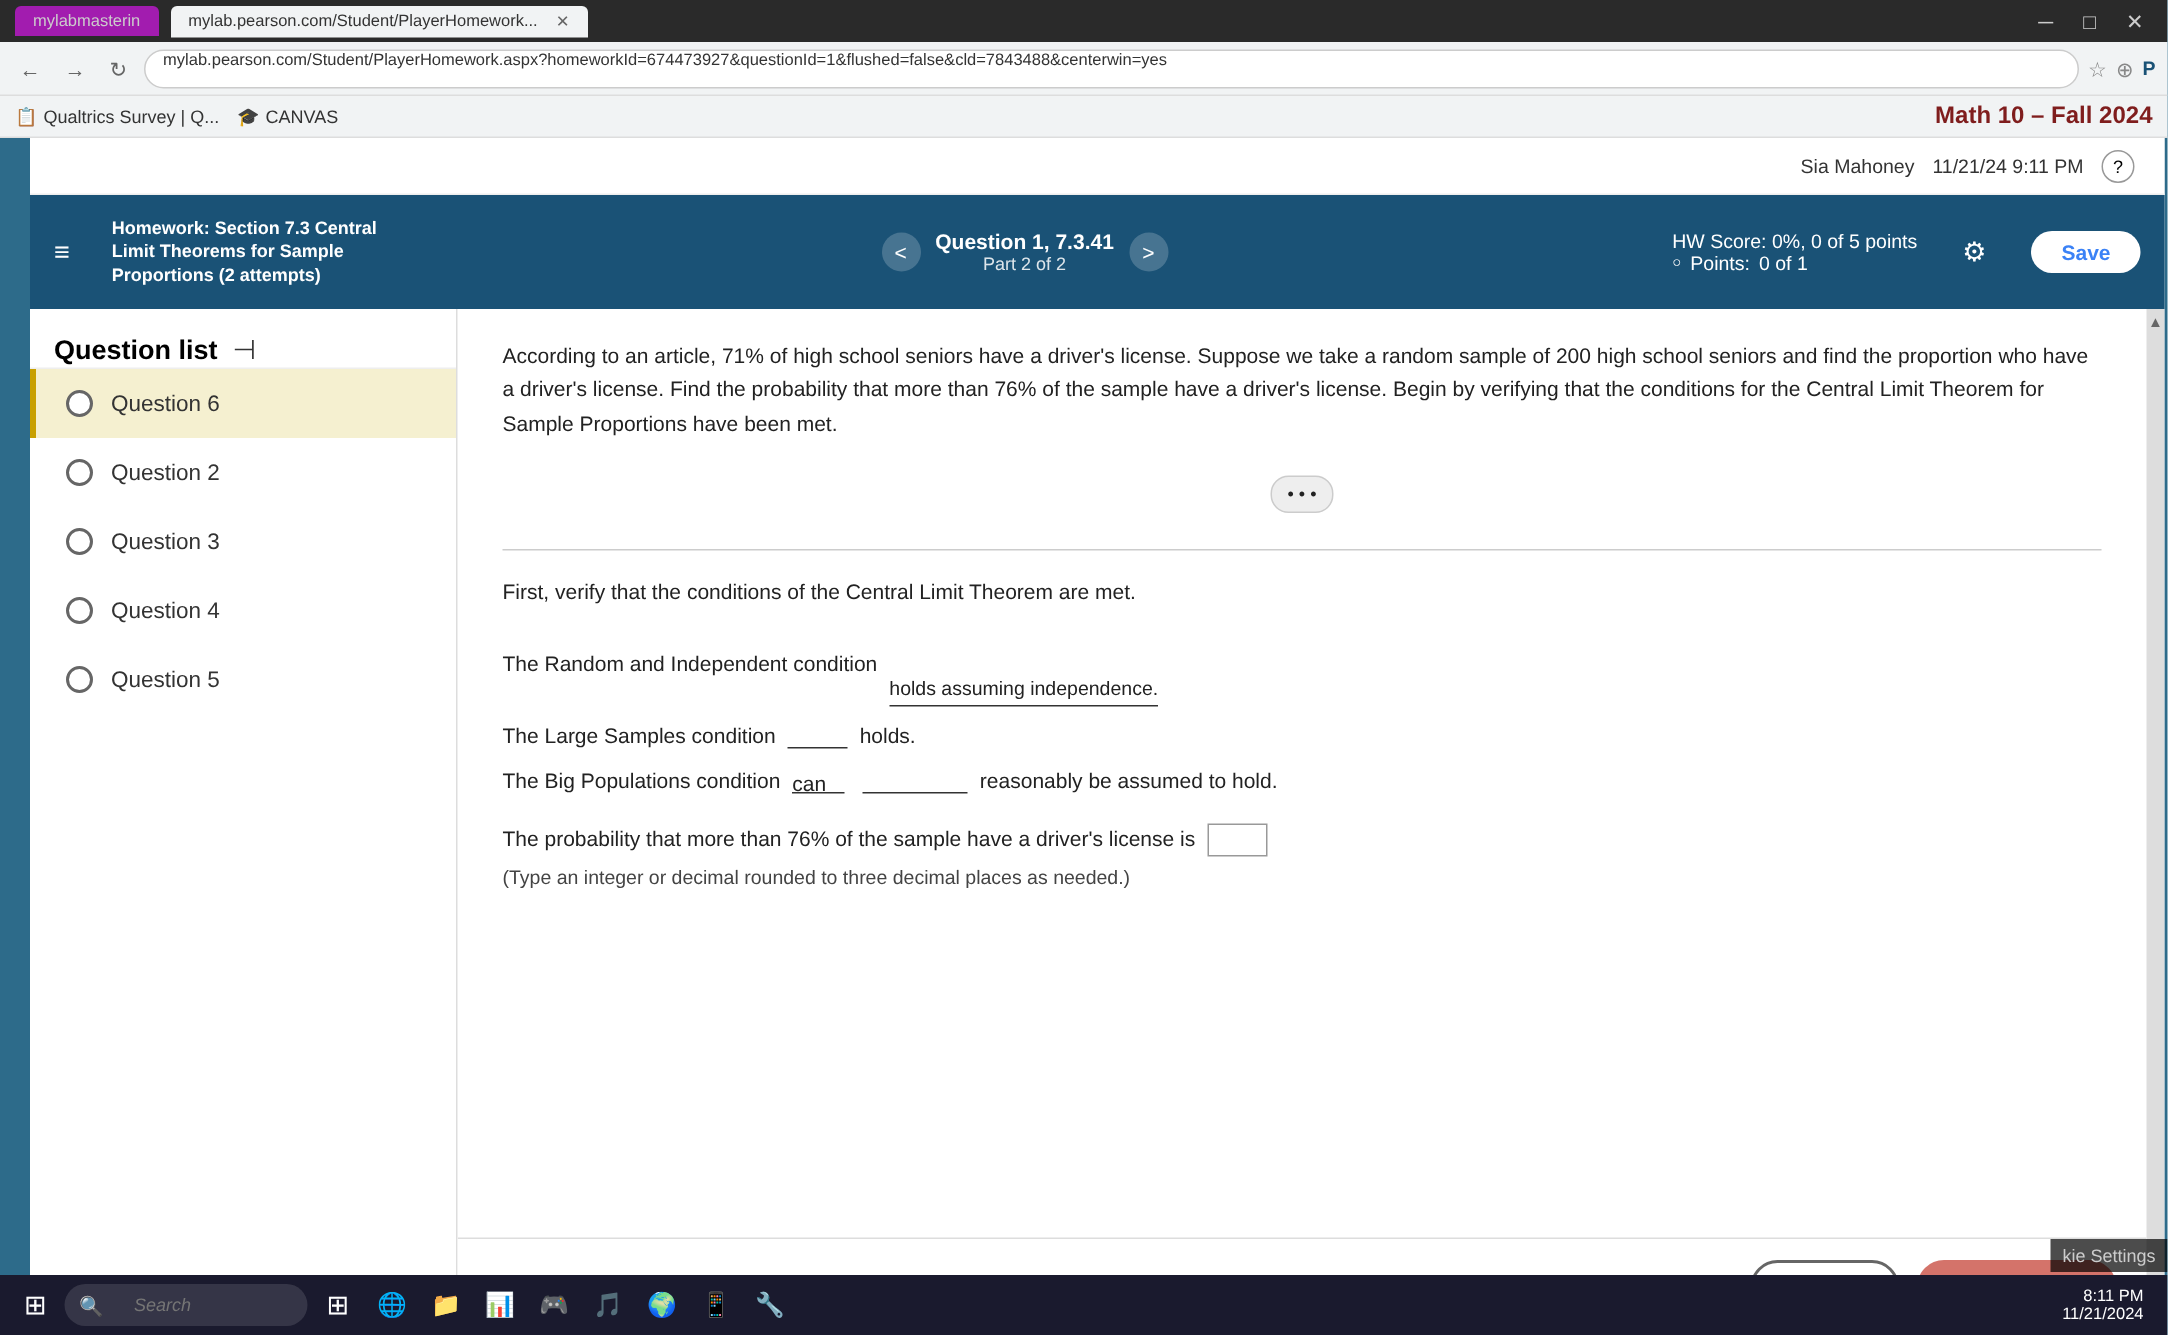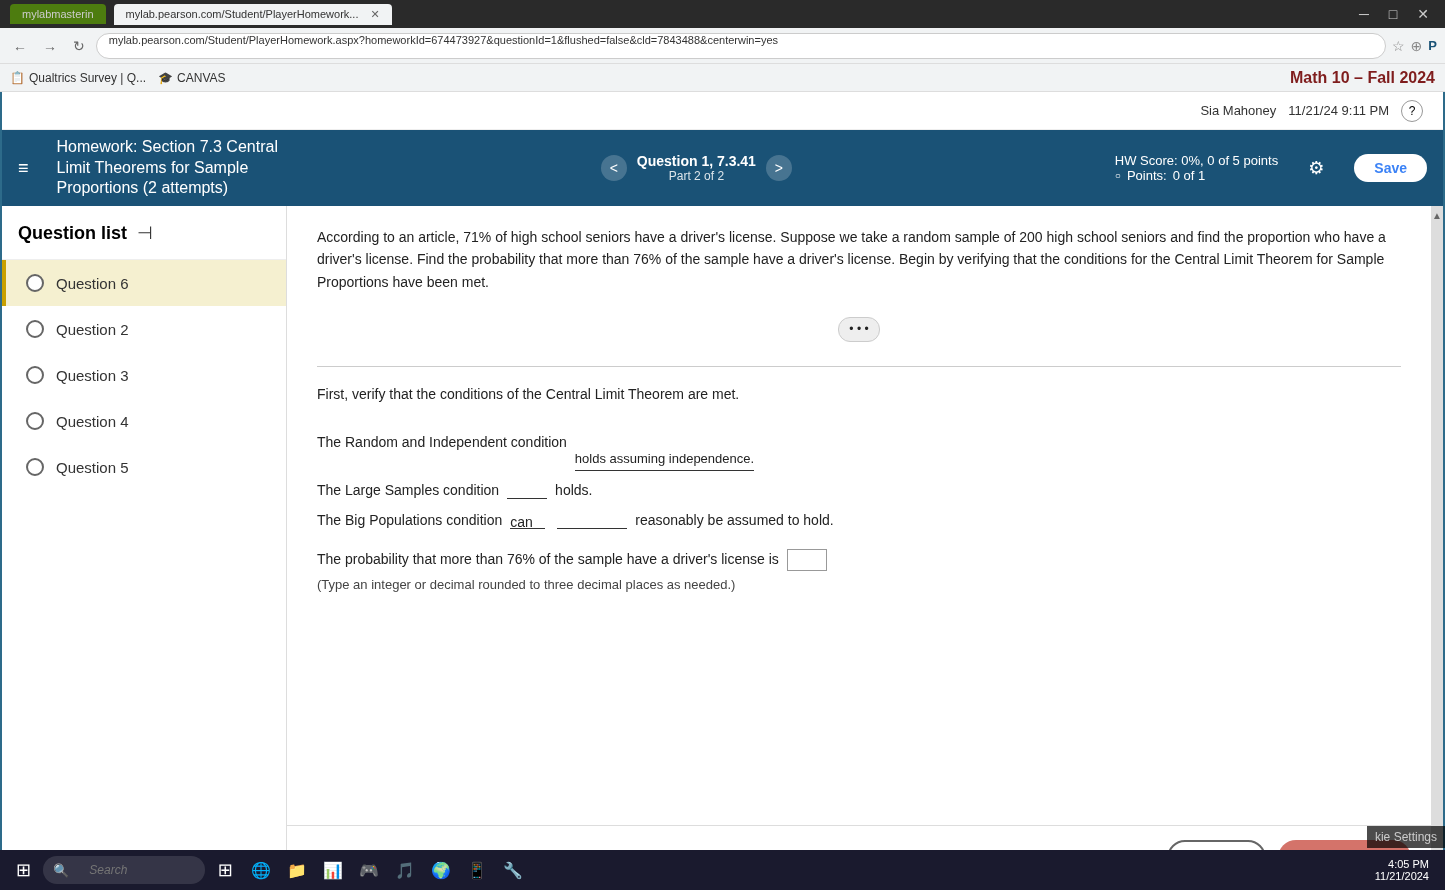--- a/index.html
+++ b/index.html
@@ -13,21 +13,21 @@
     }
     .browser-titlebar {
       background: #2a2a2a;
       height: 28px;
       display: flex;
       align-items: center;
       padding: 0 10px;
       gap: 8px;
     }
     .browser-tab {
-      background: #4d7c0f;
+      background: #a21caf;
       color: #ccc;
       font-size: 11px;
       padding: 4px 12px;
       border-radius: 4px 4px 0 0;
       display: flex;
       align-items: center;
       gap: 6px;
     }
     .browser-tab.active {
       background: #f1f3f4;
@@ -78,21 +78,20 @@
       gap: 4px;
       cursor: pointer;
     }
     .star-icon { color: #888; font-size: 14px; }
     .ext-icon { color: #888; font-size: 14px; }
 
     
     .main-content {
       display: flex;
       height: calc(890px - 92px);
-      flex-direction: column;
     }
 
     
     .browser-sidebar {
       width: 18px;
       background: #2d6b8a;
     }
 
     
     .app-container {
@@ -126,22 +125,22 @@
       padding: 0 16px;
       height: 76px;
       gap: 20px;
     }
     .hw-menu-icon {
       font-size: 18px;
       cursor: pointer;
       margin-right: 8px;
     }
     .hw-title {
-      font-size: 16px;
-      font-weight: normal;
+      font-size: 12px;
+      font-weight: bold;
       line-height: 1.3;
       flex: 0 0 auto;
       max-width: 280px;
     }
     .hw-nav {
       display: flex;
       align-items: center;
       gap: 10px;
       flex: 1;
       justify-content: center;
@@ -207,21 +206,21 @@
       width: 285px;
       background: #fff;
       border-right: 1px solid #ddd;
       flex-shrink: 0;
       display: flex;
       flex-direction: column;
     }
     .question-list-header {
       display: flex;
       align-items: center;
-      padding: 16px 16px 15px;
+      padding: 16px 16px 1px;
       gap: 10px;
       font-size: 18px;
       font-weight: bold;
       border-bottom: 1px solid #eee;
     }
     .collapse-btn {
       background: none;
       border: none;
       font-size: 18px;
       cursor: pointer;
@@ -627,16 +626,16 @@
   <div class="taskbar-icon" style="font-size:16px;">🌐</div>
   <div class="taskbar-icon" style="font-size:16px;">📁</div>
   <div class="taskbar-icon" style="font-size:16px;">📊</div>
   <div class="taskbar-icon" style="font-size:16px;">🎮</div>
   <div class="taskbar-icon" style="font-size:16px;">🎵</div>
   <div class="taskbar-icon" style="font-size:16px;">🌍</div>
   <div class="taskbar-icon" style="font-size:16px;">📱</div>
   <div class="taskbar-icon" style="font-size:16px;">🔧</div>
   <div class="taskbar-spacer"></div>
   <div class="taskbar-clock">
-    <div>4:05 PM</div>
+    <div>8:11 PM</div>
     <div>11/21/2024</div>
   </div>
 </div>
 
 </body></html>

